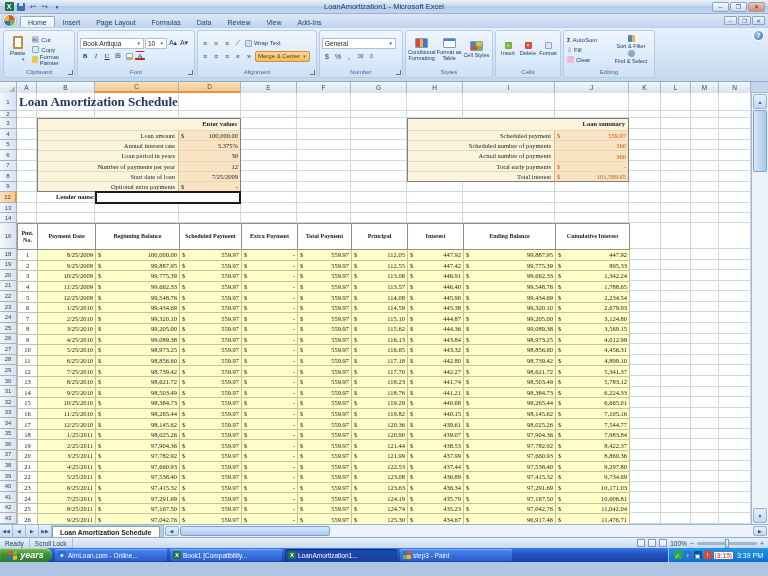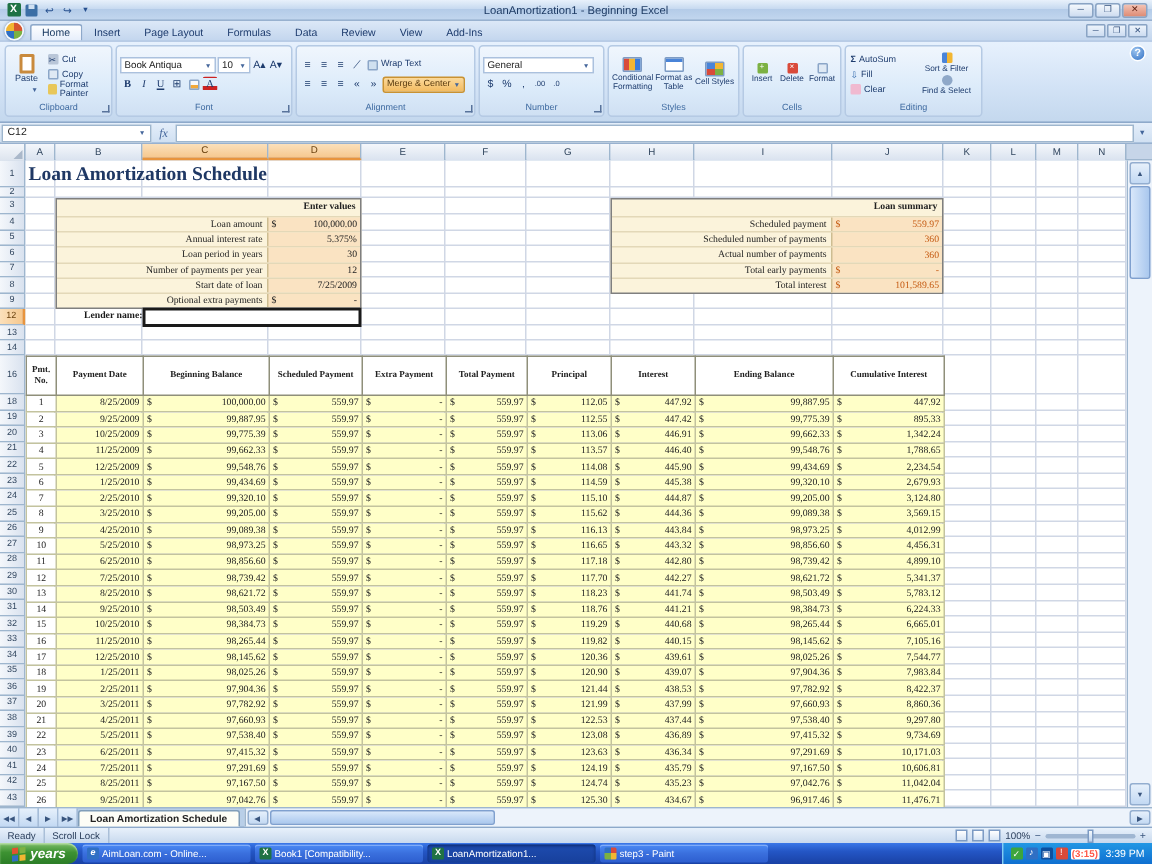--- a/index.html
+++ b/index.html
@@ -159,21 +159,21 @@
       <span class="mini">
           <span class="xl-logo">X</span>
         </span>
       <span class="mini">
           <span class="floppy"></span>
         </span>
       <span class="mini">↩</span>
       <span class="mini">↪</span>
       <span class="mini" style="font-size:5px;">▼</span>
     </div>
-    <div class="title-text">LoanAmortization1 - Beginning Excel</div>
+    <div class="title-text">LoanAmortization1 - Microsoft Excel</div>
     <div class="winbtns">
       <div class="winbtn">─</div>
       <div class="winbtn">❐</div>
       <div class="winbtn close">✕</div>
     </div>
   </div>
 
   <div class="tabsrow">
     <div class="orb"></div>
     <div id="ribbonTabs" style="display:flex;align-items:flex-end;">
@@ -366,29 +366,20 @@
             <span>Find &amp; Select</span>
           </div>
         </div>
       </div>
       <div class="rg-label">Editing</div>
     </div>
 
     <div class="helpbtn">?</div>
   </div>
 
-  <div class="formulabar">
-    <div class="namebox">
-        <span>C12</span>
-        <span class="dd">▼</span>
-      </div>
-    <div class="fx">fx</div>
-    <div class="finput"></div>
-    <div class="fchev">▼</div>
-  </div>
 
   <div class="colheads">
     <div class="corner"></div>
     <div id="colHeads" style="display:flex;">
         <div class="colhead" style="width: 20px;">A</div>
         <div class="colhead" style="width: 58px;">B</div>
         <div class="colhead sel" style="width: 84px;">C</div>
         <div class="colhead sel" style="width: 62px;">D</div>
         <div class="colhead" style="width: 56px;">E</div>
         <div class="colhead" style="width: 54px;">F</div>

